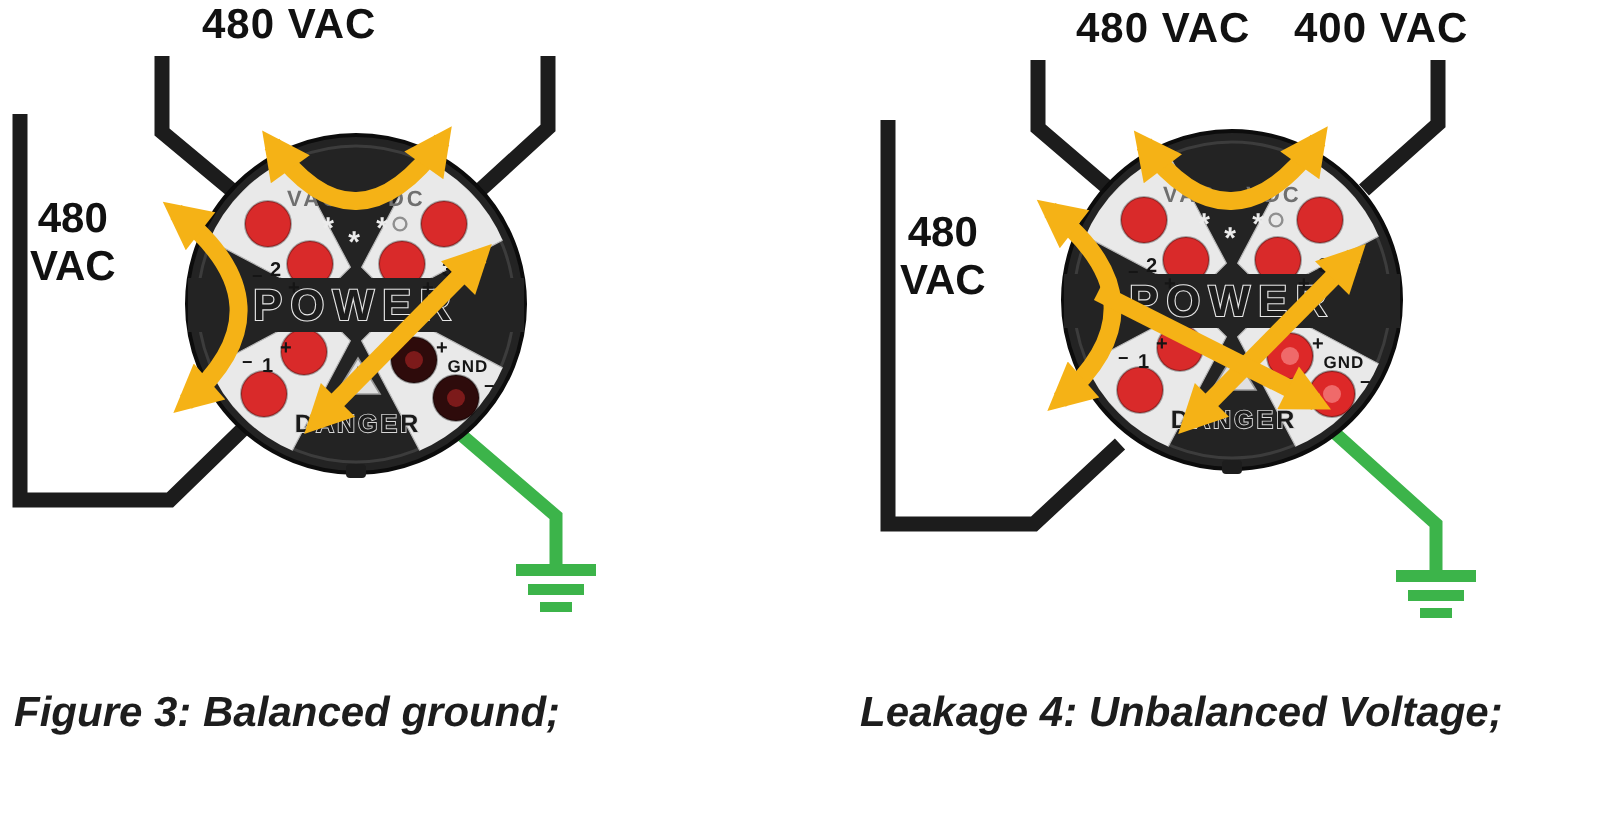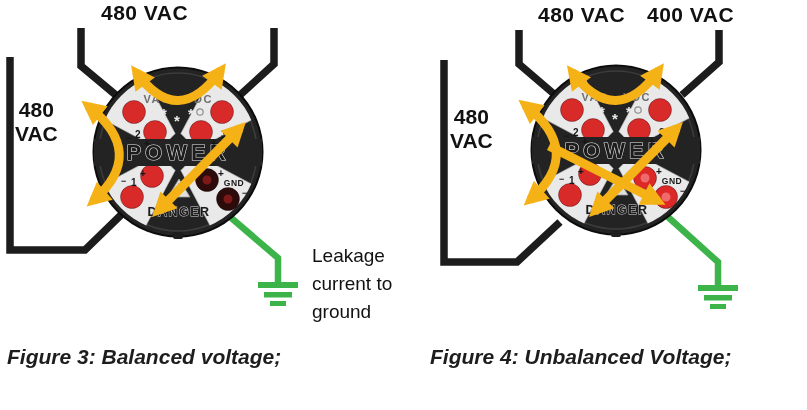--- a/index.html
+++ b/index.html
@@ -114,28 +114,27 @@
       <path d="M 549,146 L 658,201" marker-end="url(#ah)"></path>
     </g>
   </g>
 </svg>
 
 <div class="toplabel" style="left:101px;top:1px">480 VAC</div>
 <div class="leftlabel" style="left:15px;top:98px">
   <div>480</div>
   <div>VAC</div>
 </div>
-<div class="note" style="left:312px;top:242px">Leakage current to ground</div>
 <div class="caption" style="left:7px;top:342px">
-  <div>Figure 3: Balanced voltage;</div>
+  <div>Figure 3: Balanced ground;</div>
 </div>
 
 <div class="toplabel" style="left:538px;top:3px">480 VAC</div>
 <div class="toplabel" style="left:647px;top:3px">400 VAC</div>
 <div class="leftlabel" style="left:450px;top:105px">
   <div>480</div>
   <div>VAC</div>
 </div>
 <div class="caption" style="left:430px;top:342px">
-  <div>Figure 4: Unbalanced Voltage;</div>
+  <div>Leakage 4: Unbalanced Voltage;</div>
 </div>
 
 </div>
 
 </body></html>

